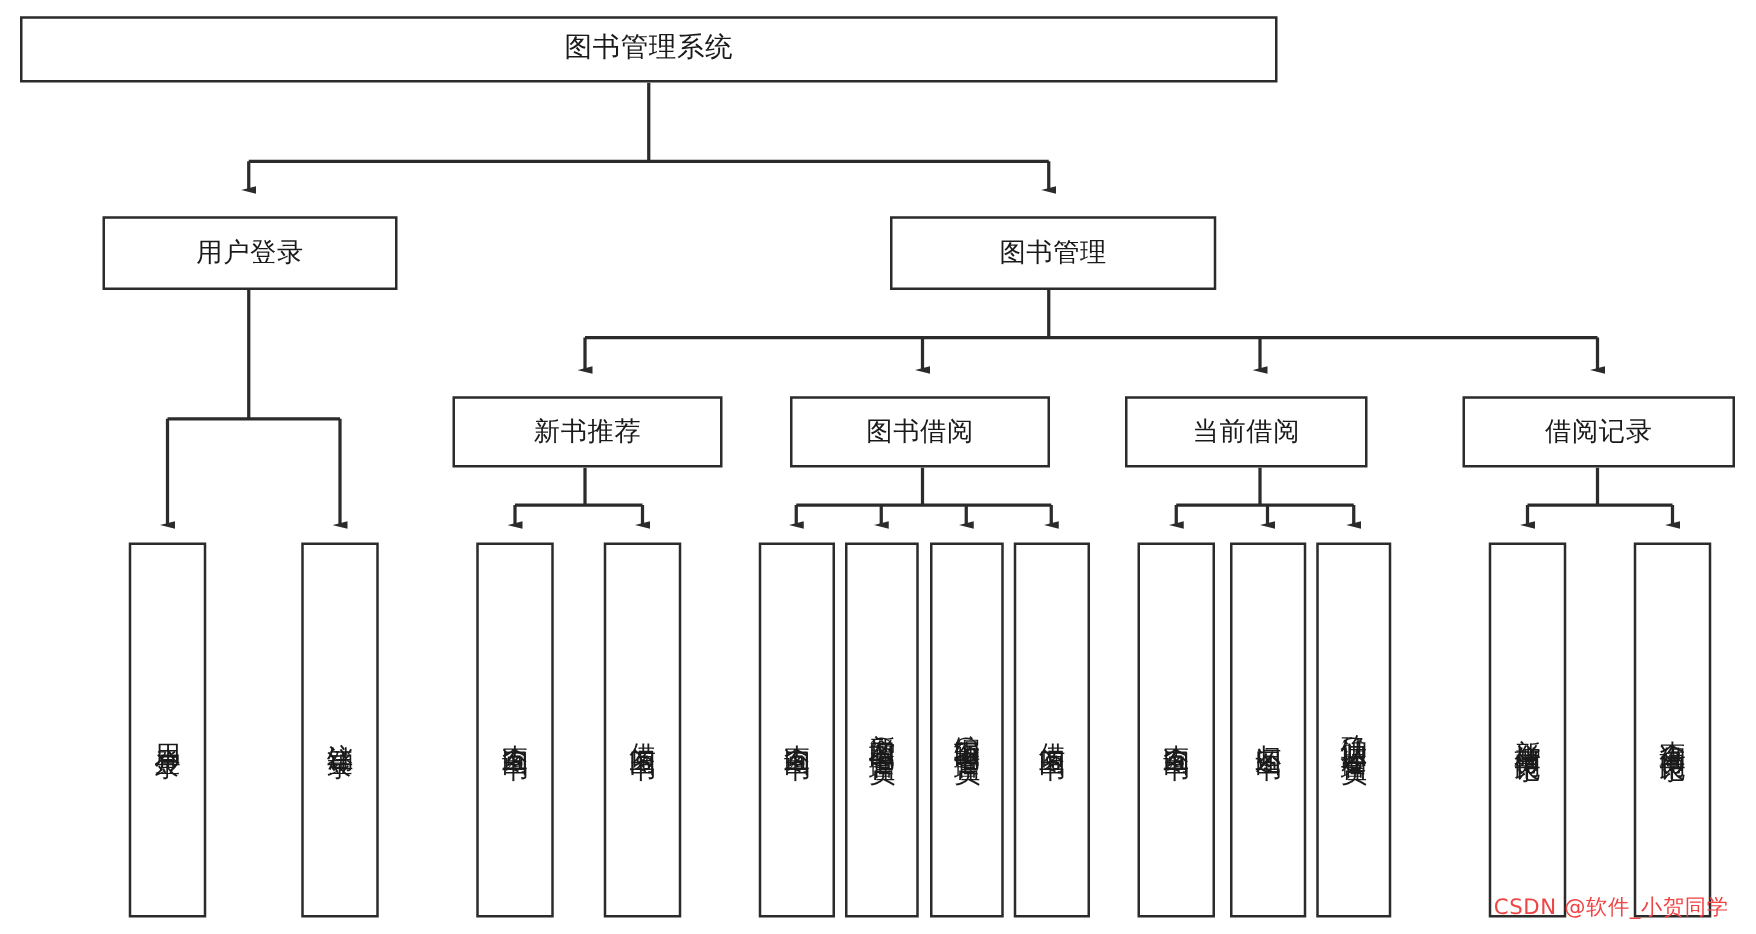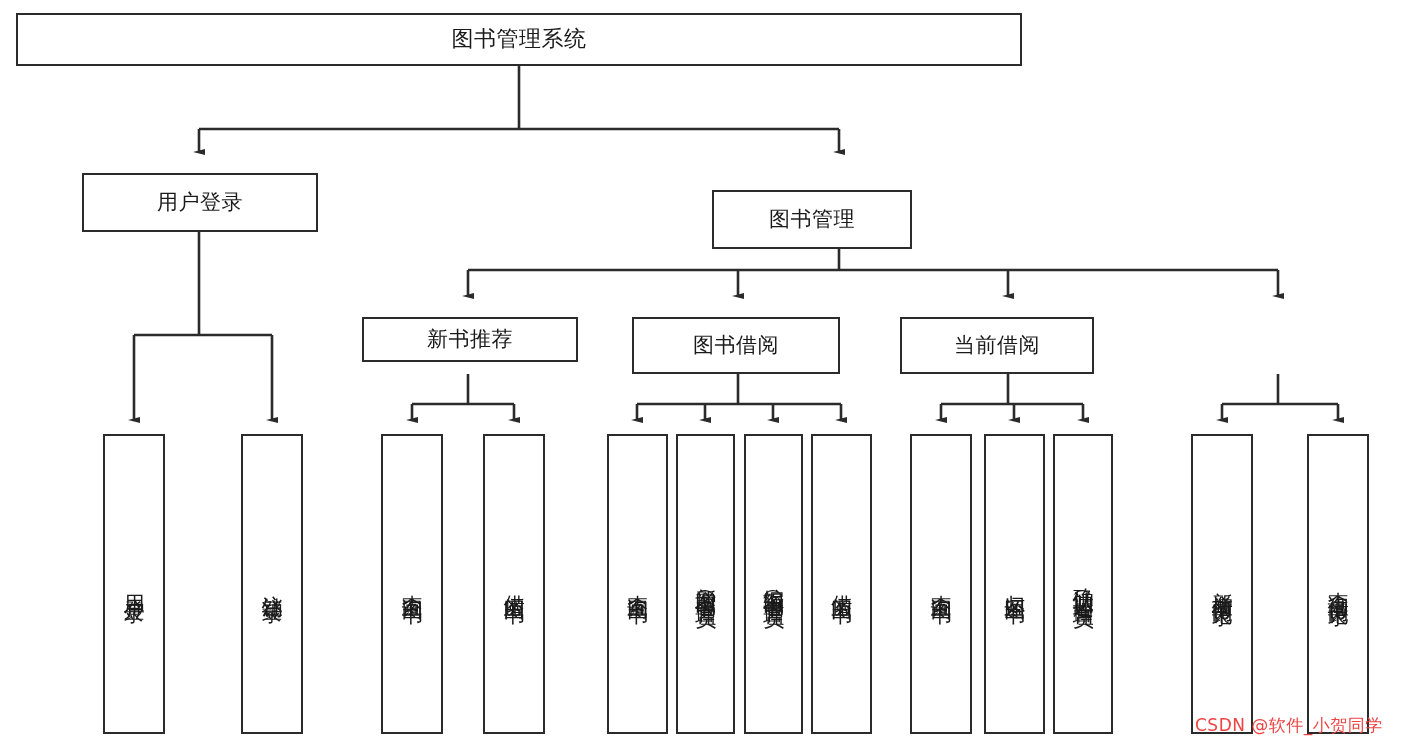--- a/index.html
+++ b/index.html
@@ -128,33 +128,36 @@
     </g>
   </svg>
 
   <div class="node root h-node" style="left:16px;top:13px;width:1006px;height:53px;">
     <span class="lbl">图书管理系统</span>
   </div>
 
   <div class="node h-node" style="left:82px;top:173px;width:236px;height:59px;">
     <span class="lbl">用户登录</span>
   </div>
-  <div class="node h-node" style="left:712px;top:190px;width:200px;height:59px;">
+  <div class="node h-node" style="left:712px;top:173px;width:261px;height:59px;">
     <span class="lbl">图书管理</span>
   </div>
 
-  <div class="node h-node" style="left:362px;top:317px;width:216px;height:45px;">
+  <div class="node h-node" style="left:362px;top:317px;width:216px;height:57px;">
     <span class="lbl">新书推荐</span>
   </div>
   <div class="node h-node" style="left:632px;top:317px;width:208px;height:57px;">
     <span class="lbl">图书借阅</span>
   </div>
   <div class="node h-node" style="left:900px;top:317px;width:194px;height:57px;">
     <span class="lbl">当前借阅</span>
   </div>
+  <div class="node h-node" style="left:1170px;top:317px;width:218px;height:57px;">
+    <span class="lbl">借阅记录</span>
+  </div>
 
   <div class="node v-node" style="left:103px;top:434px;width:62px;height:300px;">
     <span class="lbl">用户登录</span>
   </div>
   <div class="node v-node" style="left:241px;top:434px;width:62px;height:300px;">
     <span class="lbl">注销登录</span>
   </div>
 
   <div class="node v-node" style="left:381px;top:434px;width:62px;height:300px;">
     <span class="lbl">查询图书</span>

